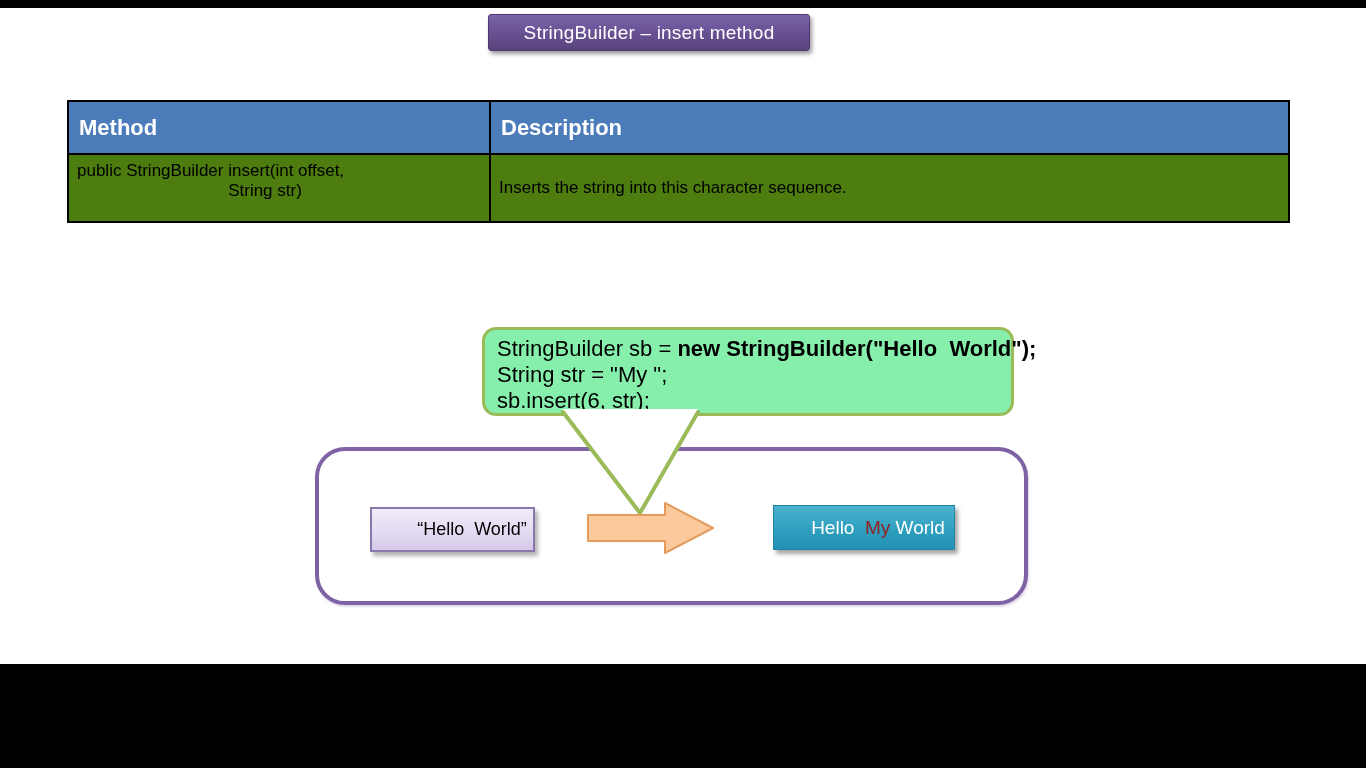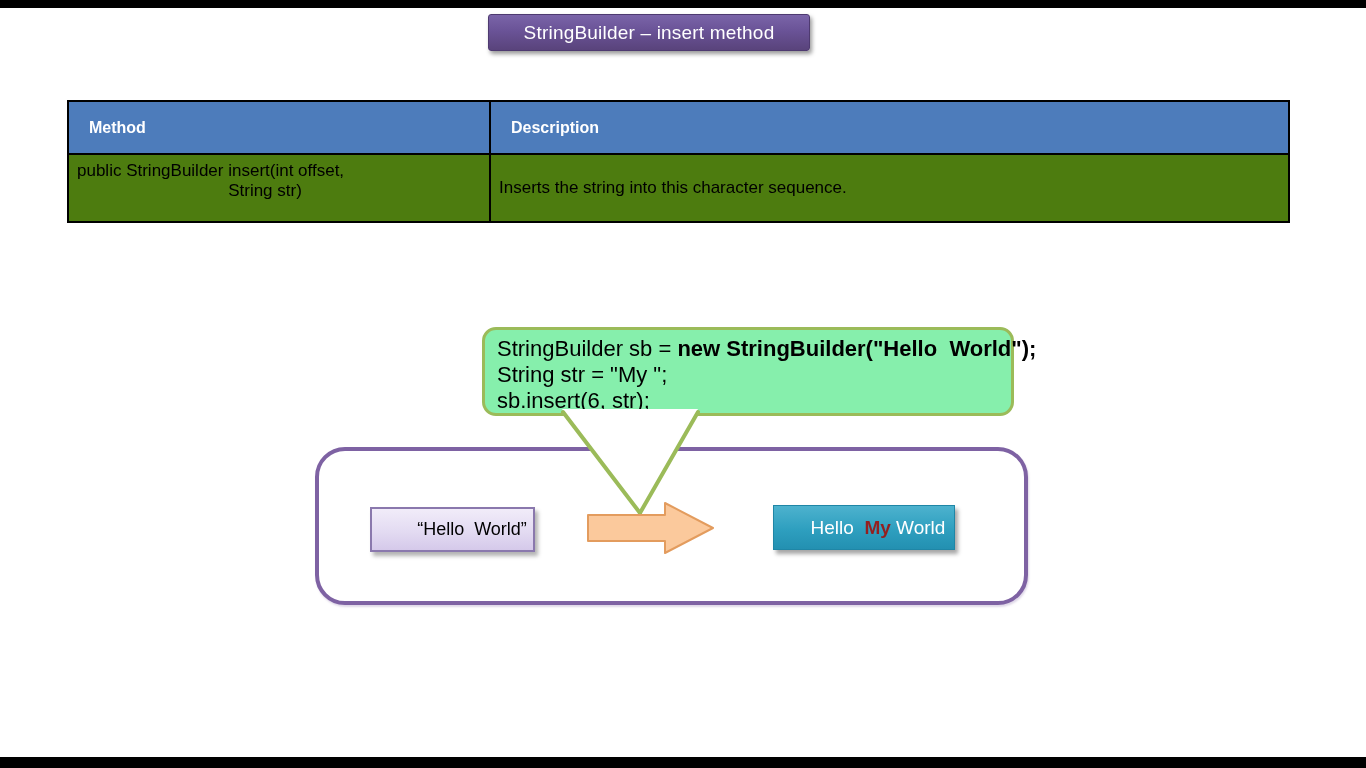--- a/index.html
+++ b/index.html
@@ -1,18 +1,18 @@
 <!DOCTYPE html>
 <html><head>
 <meta charset="utf-8">
 <style>
   html, body { margin: 0; padding: 0; background: #000; }
   .screen {
     position: relative;
-    width: 1366px; height: 768px;
+    width: 1366px; height: 664px;
     background: #ffffff;
     overflow: hidden;
     font-family: "Liberation Sans", sans-serif;
     color: #000;
   }
   .letterbox { position: absolute; left: 0; width: 1366px; background: #000; }
   .letterbox-top { top: 0; height: 8px; }
   .letterbox-bottom { top: 757px; height: 11px; }
 
   
@@ -35,25 +35,25 @@
     border-collapse: collapse;
     table-layout: fixed;
   }
   .method-table th, .method-table td {
     border: 2px solid #000;
     box-sizing: border-box;
   }
   .method-table th {
     background: #4d7cbb;
     color: #fff;
-    font-size: 16px;
+    font-size: 22px;
     font-weight: bold;
     text-align: left;
     height: 53px;
-    padding: 0 0 0 20px;
+    padding: 0 0 0 10px;
     vertical-align: middle;
   }
   .method-table td {
     height: 68px;
     font-size: 17px;
     background: #4d7c0f;
   }
   .cell-method { vertical-align: top; padding: 6px 0 0 8px; }
   .method-line { white-space: pre; }
   .method-line-2 { text-align: center; padding-right: 36px; }
@@ -108,21 +108,21 @@
     background: linear-gradient(#4db2ce 0%, #2e9fbf 55%, #2390b1 100%);
     border: 1px solid #1f86a6;
     box-shadow: 3px 4px 4px rgba(0,0,0,0.35);
     box-sizing: border-box;
     display: flex; align-items: center; justify-content: center;
     font-size: 19px;
     color: #fff;
     white-space: pre;
     padding-left: 28px;
   }
-  .result-inserted { color: #941f1f; font-weight: bold; }
+  .result-inserted { color: #941f1f; font-weight: normal; }
 </style>
 </head>
 <body>
 
 <div class="screen">
 
   <div class="letterbox letterbox-top"></div>
 
   <div class="title-banner">
     <span>StringBuilder – insert method</span>

